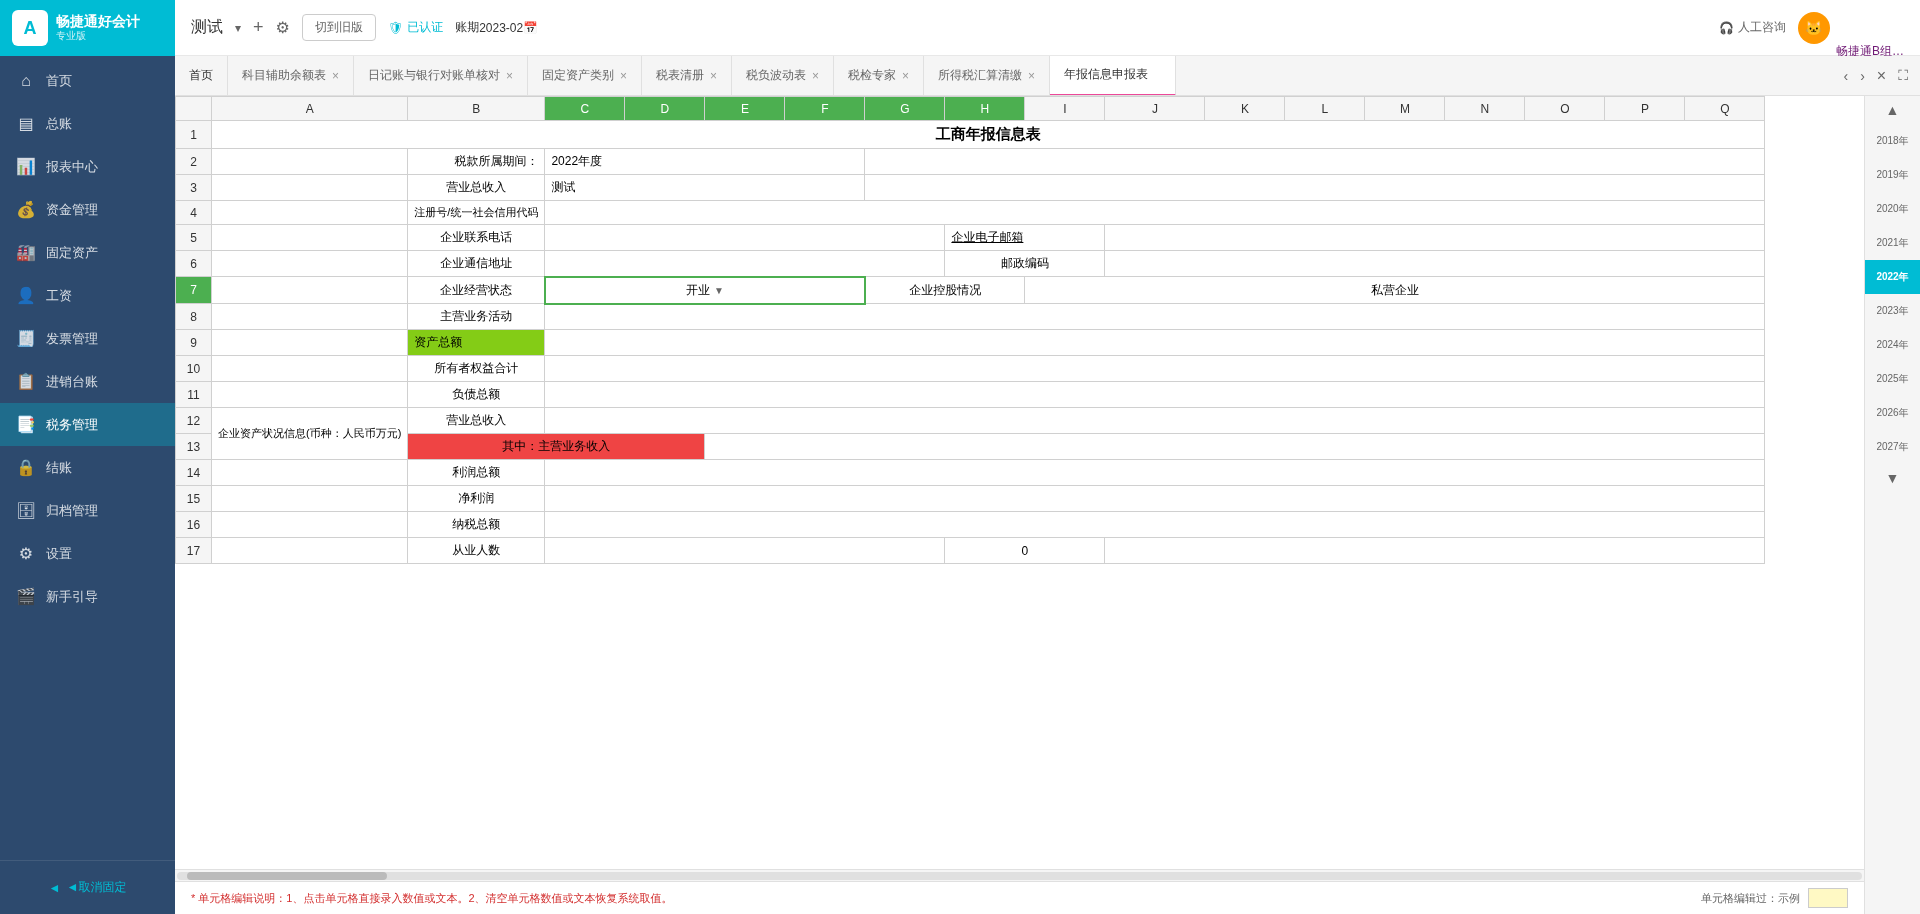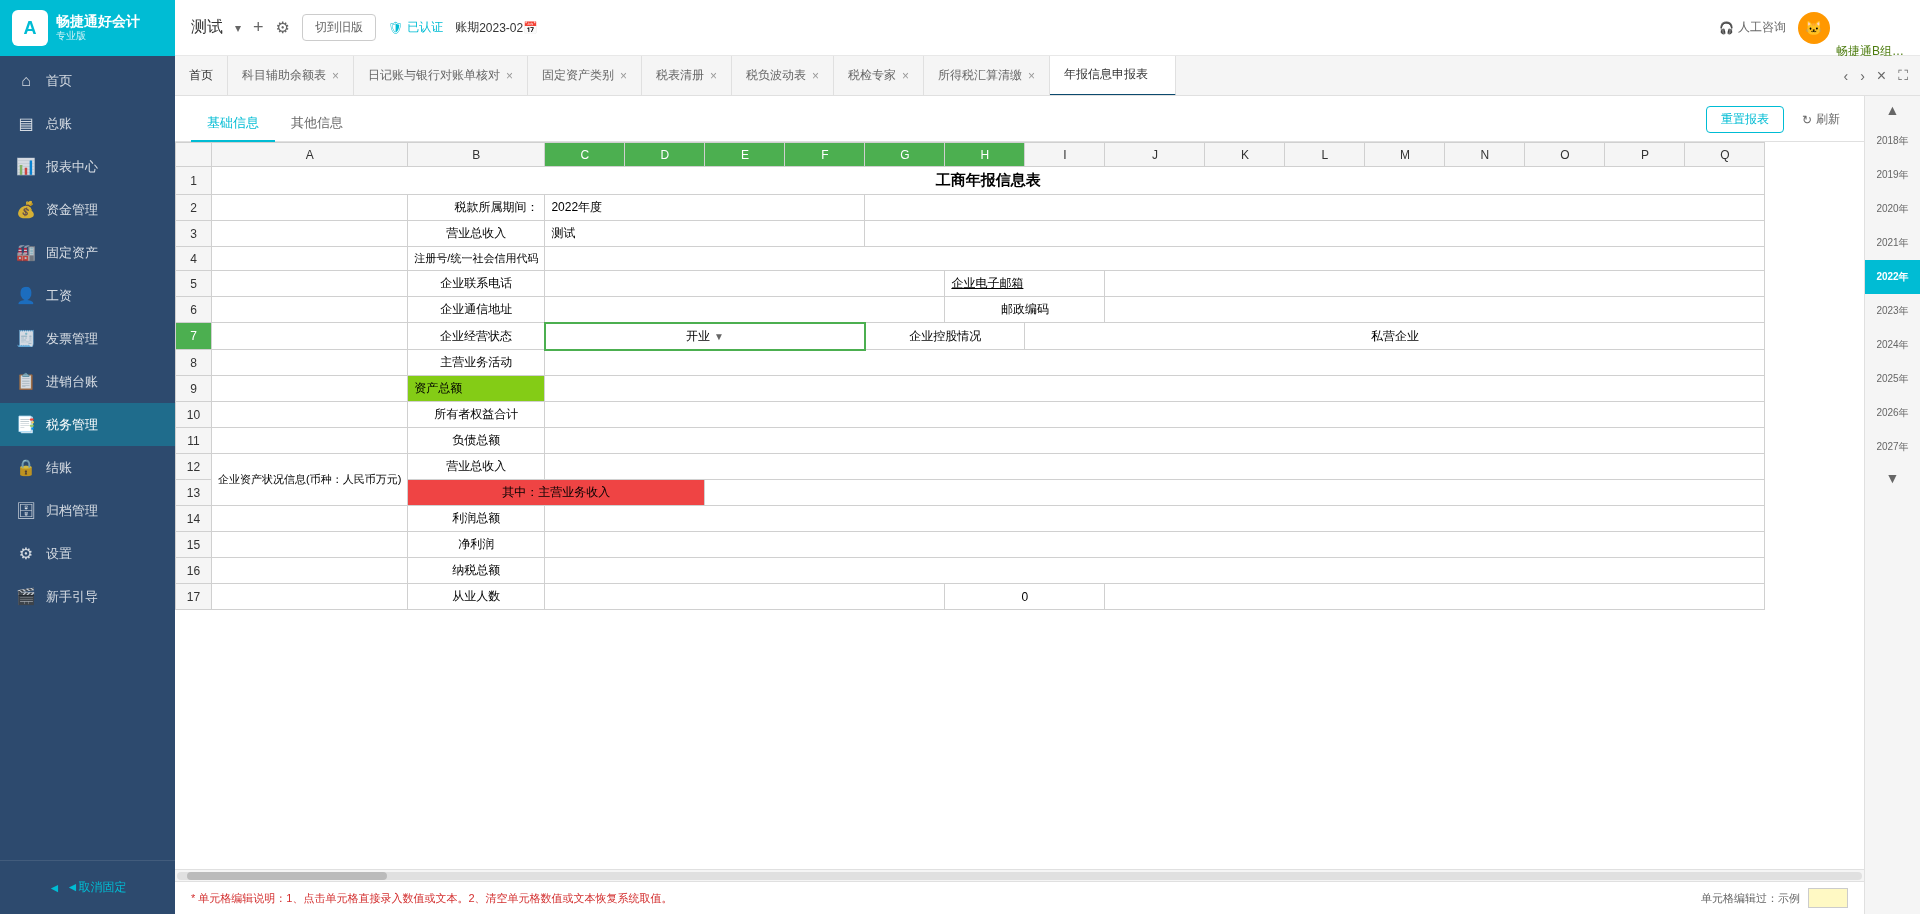--- a/index.html
+++ b/index.html
@@ -33,26 +33,26 @@
     .topbar-dropdown { color: #666; cursor: pointer; font-size: 12px; }
     .topbar-add { color: #666; cursor: pointer; font-size: 18px; font-weight: 300; }
     .topbar-settings { color: #666; cursor: pointer; font-size: 16px; }
     .topbar-old-btn { border: 1px solid #ccc; padding: 4px 12px; border-radius: 4px; cursor: pointer; color: #666; font-size: 12px; }
     .topbar-certified { display: flex; align-items: center; gap: 4px; color: #00bcd4; font-size: 12px; }
     .topbar-period { display: flex; align-items: center; color: #333; font-size: 12px; }
     .topbar-spacer { flex: 1; }
     .topbar-service { display: flex; align-items: center; gap: 4px; color: #666; font-size: 12px; cursor: pointer; }
     .topbar-user { display: flex; align-items: center; gap: 6px; cursor: pointer; }
     .topbar-avatar { width: 32px; height: 32px; border-radius: 50%; background: #ff9800; display: flex; align-items: center; justify-content: center; color: #fff; font-size: 14px; overflow: hidden; }
-    .topbar-username { color: #4d7c0f; font-size: 12px; margin-top: 48px; }
+    .topbar-username { color: #701a75; font-size: 12px; margin-top: 48px; }
 
     
     .tabs-bar { background: #f5f5f5; display: flex; align-items: center; border-bottom: 1px solid #e0e0e0; height: 40px; overflow: hidden; }
     .tab-item { display: flex; align-items: center; gap: 6px; padding: 0 14px; height: 40px; cursor: pointer; color: #666; font-size: 12px; border-right: 1px solid #e0e0e0; white-space: nowrap; background: #f5f5f5; }
-    .tab-item.active { background: #fff; color: #333; font-weight: 500; border-bottom: 2px solid #0c4a6e; }
+    .tab-item.active { background: #fff; color: #333; font-weight: 500; border-bottom: 2px solid #ec4899; }
     .tab-item .tab-close { color: #999; font-size: 12px; cursor: pointer; }
     .tab-item.home { color: #333; }
     .tabs-nav { display: flex; align-items: center; gap: 4px; padding: 0 8px; margin-left: auto; }
     .tabs-nav-btn { cursor: pointer; color: #666; font-size: 14px; padding: 4px; }
     .tabs-nav-close { cursor: pointer; color: #666; font-size: 16px; padding: 4px; }
     .tabs-nav-expand { cursor: pointer; color: #666; font-size: 14px; padding: 4px; }
     .tab-active-highlight { background: #00bcd4; color: #fff; }
     .tab-active-highlight .tab-close { color: rgba(255,255,255,0.8); }
 
     
@@ -248,35 +248,20 @@
         <span class="tabs-nav-btn">‹</span>
         <span class="tabs-nav-btn">›</span>
         <span class="tabs-nav-close">×</span>
         <span class="tabs-nav-expand">⛶</span>
       </div>
     </div>
 
     <div class="content">
       <div class="left-panel">
 
-        <div class="sub-tabs">
-          <div class="sub-tab active">
-            <span>基础信息</span>
-          </div>
-          <div class="sub-tab">
-            <span>其他信息</span>
-          </div>
-          <div class="sub-tab-actions">
-            <div class="reset-btn">重置报表</div>
-            <div class="refresh-btn">
-              <span>↻</span>
-              <span>刷新</span>
-            </div>
-          </div>
-        </div>
 
         <div class="spreadsheet-wrapper">
           <div class="spreadsheet-scroll">
             <table class="spreadsheet">
               <colgroup>
                 <col style="width:36px">
                 <col style="width:36px">
                 <col style="width:120px">
                 <col style="width:80px">
                 <col style="width:80px">

